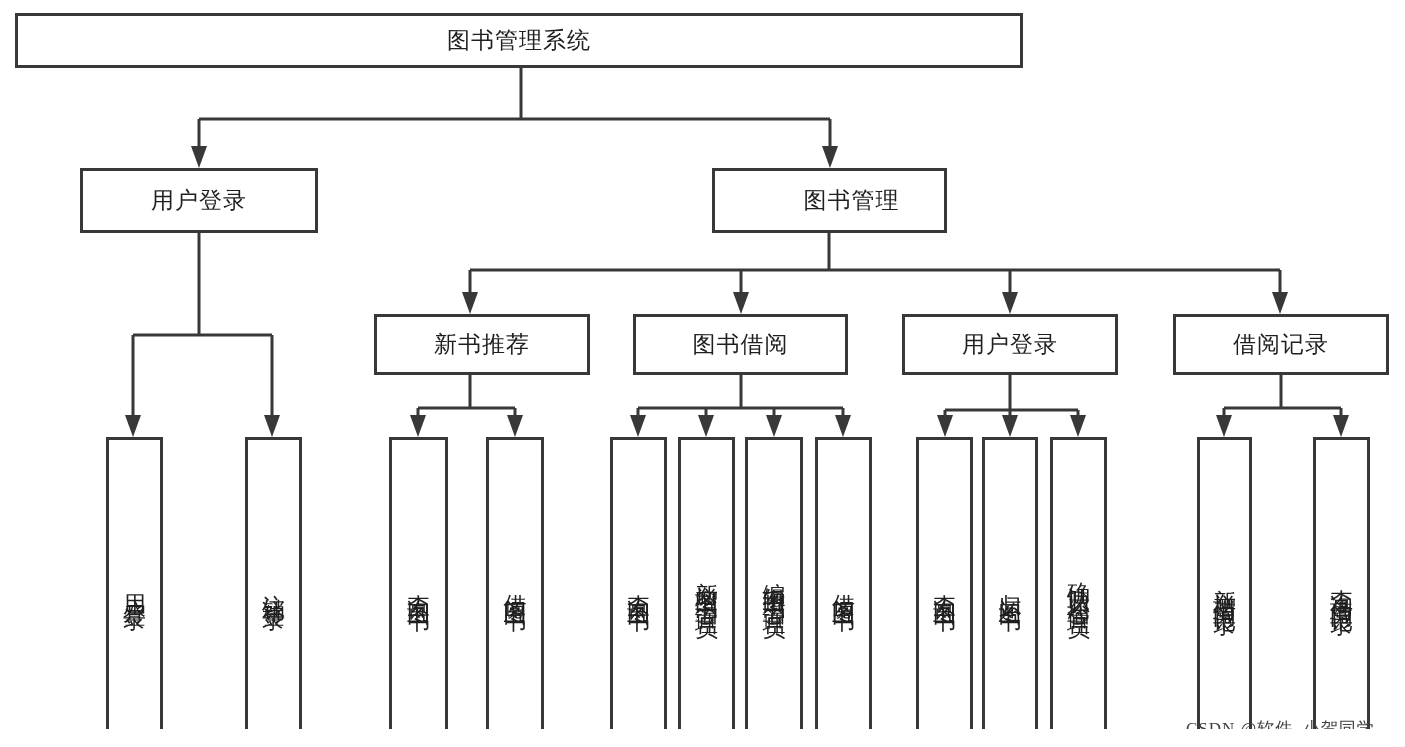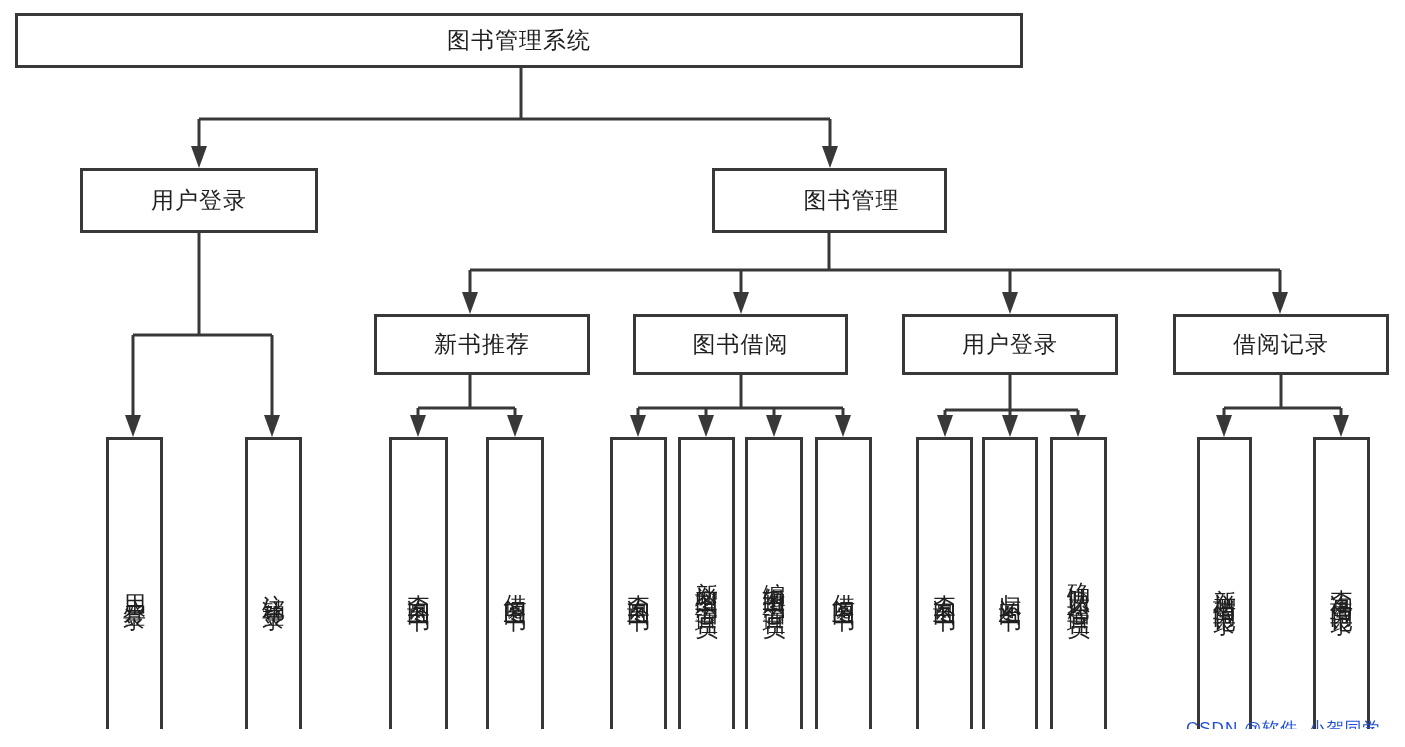--- a/index.html
+++ b/index.html
@@ -1,19 +1,19 @@
 <!DOCTYPE html>
 <html><head>
 <meta charset="utf-8">
 <style>
   html,body { margin:0; padding:0; background:#ffffff; }
   .canvas {
     position:relative; width:1405px; height:729px;
     background:#ffffff; overflow:hidden;
-    font-family:Liberation Sans, sans-serif;
+    font-family:Liberation Serif, serif;
     color:#1f1f1f;
   }
   .lines { position:absolute; left:0; top:0; width:1405px; height:747px; }
   .node {
     position:absolute; box-sizing:border-box;
     background:#ffffff; border:3px solid #383838;
     display:flex; align-items:center; justify-content:center;
     text-align:center;
   }
   .hlabel { font-size:23px; letter-spacing:1px; white-space:nowrap; }
@@ -38,21 +38,21 @@
   .lf06 { left:678px;  width:57px; }
   .lf07 { left:745px;  width:58px; }
   .lf08 { left:815px;  width:57px; }
   .lf09 { left:916px;  width:57px; }
   .lf10 { left:982px;  width:56px; }
   .lf11 { left:1050px; width:57px; }
   .lf12 { left:1197px; width:55px; }
   .lf13 { left:1313px; width:57px; }
   .watermark {
     position:absolute; left:1186px; top:717px;
-    font-size:17px; letter-spacing:1px; color:#1d4ed8;
+    font-size:17px; letter-spacing:1px; color:#404040;
     white-space:nowrap;
   }
 </style>
 </head>
 <body>
 
 <div class="canvas">
 
   <svg class="lines" viewBox="0 0 1405 747" xmlns="http://www.w3.org/2000/svg">
     <g stroke="#383838" stroke-width="3" fill="none">

